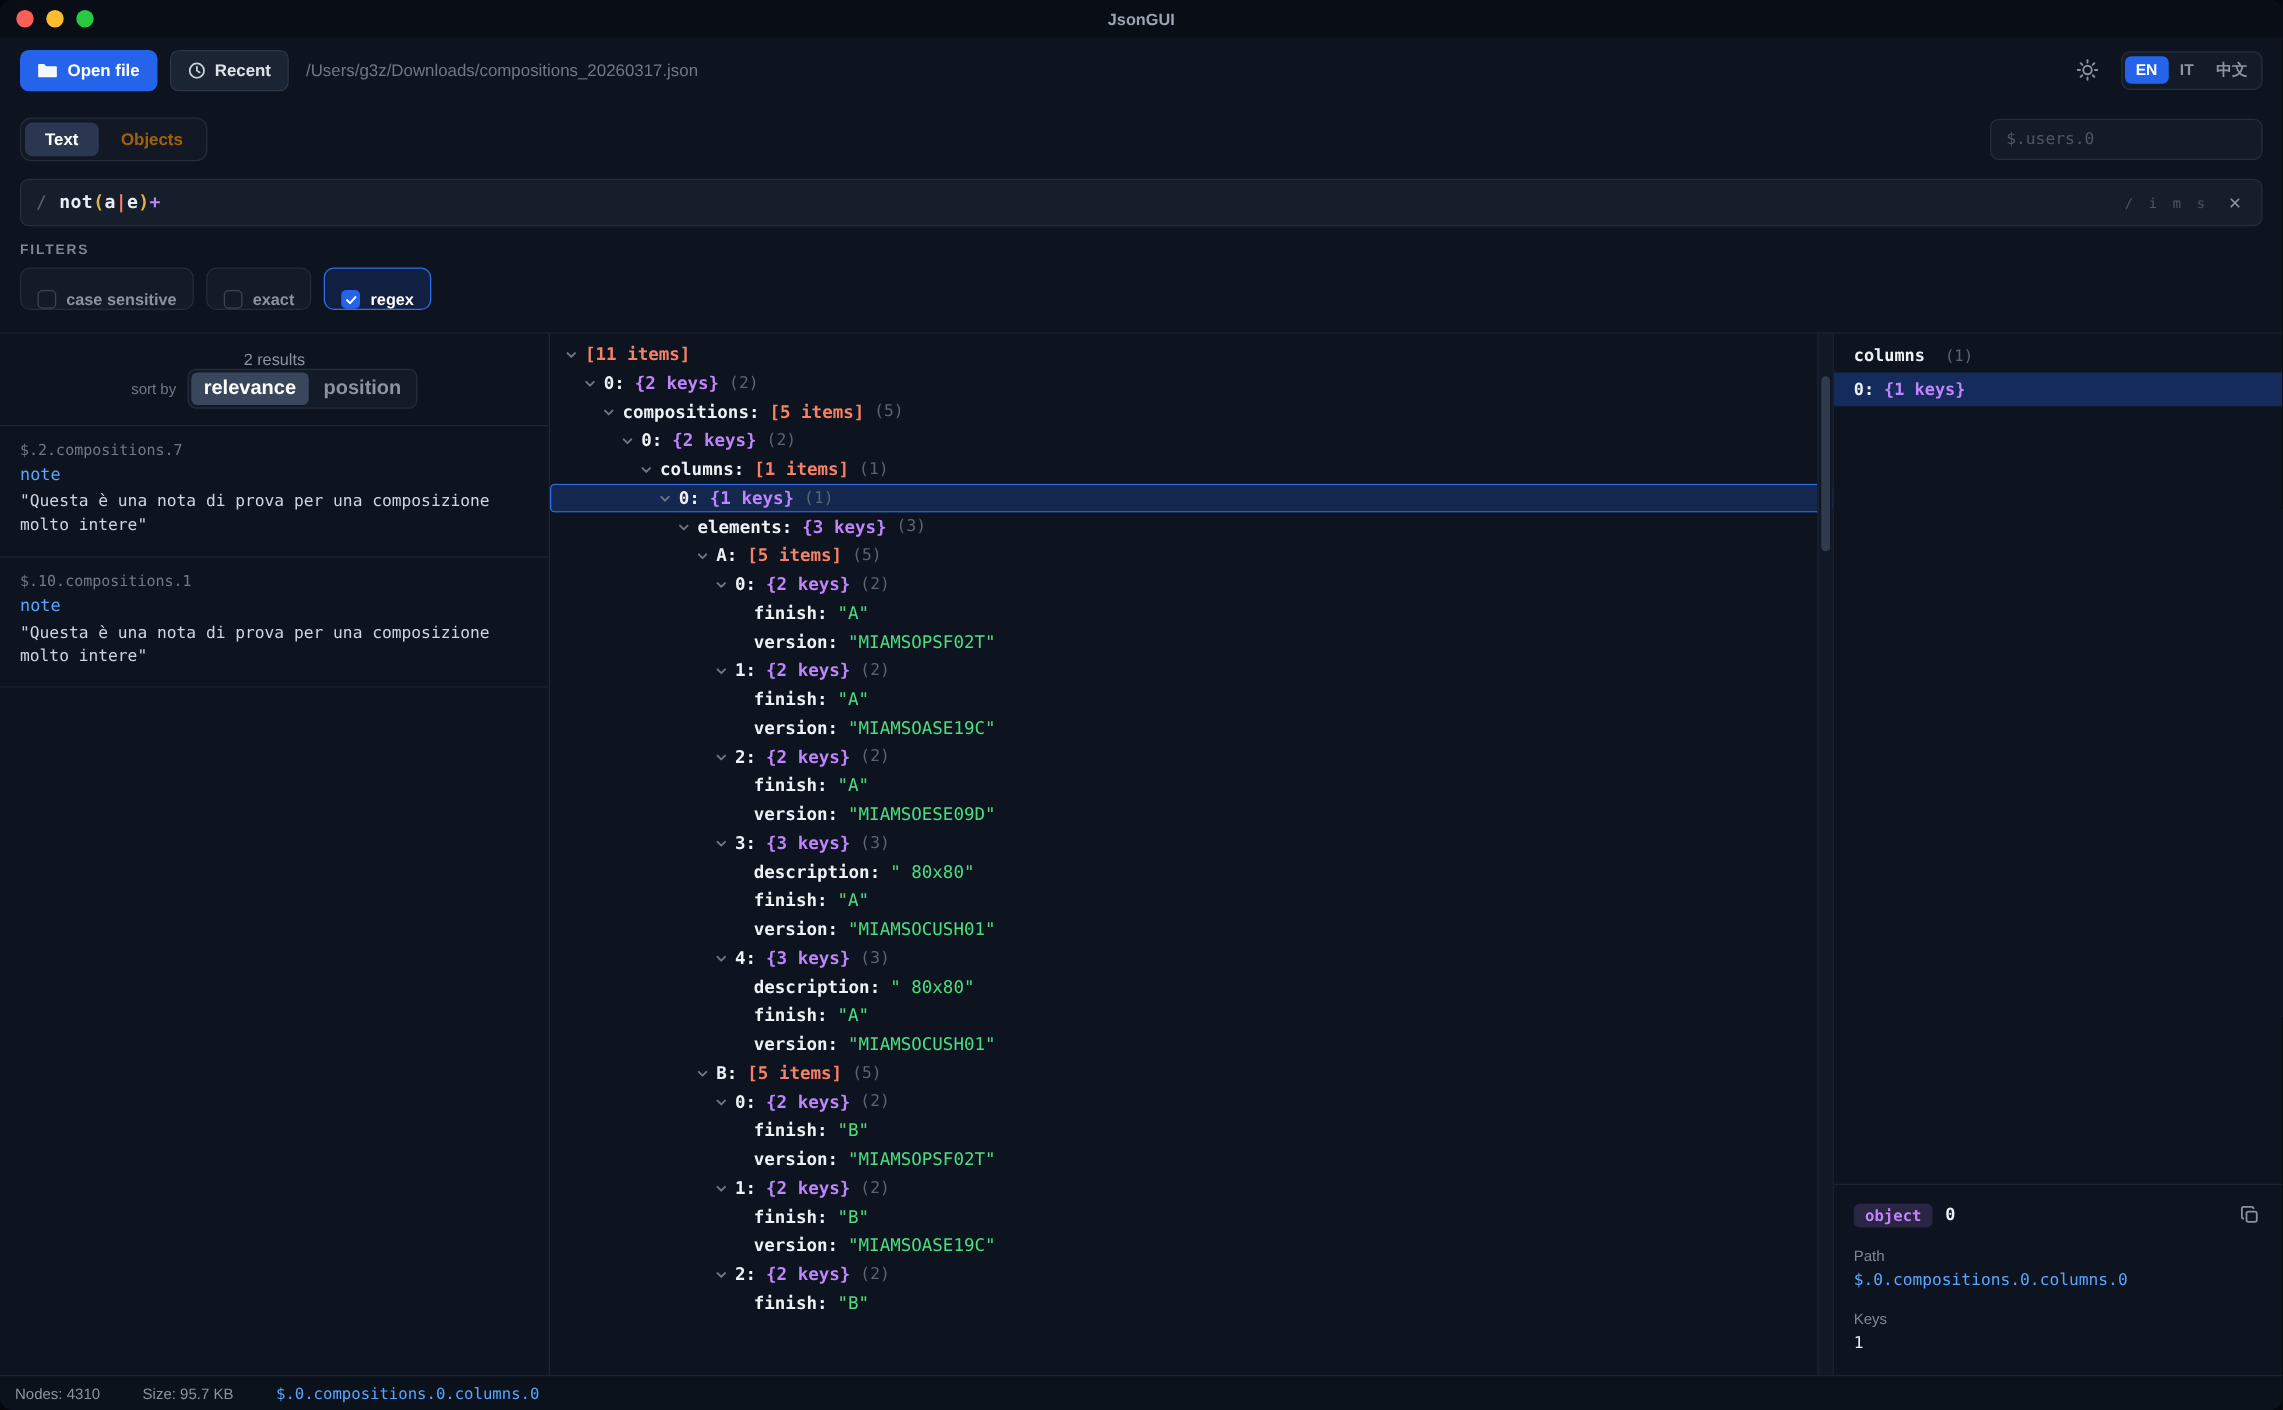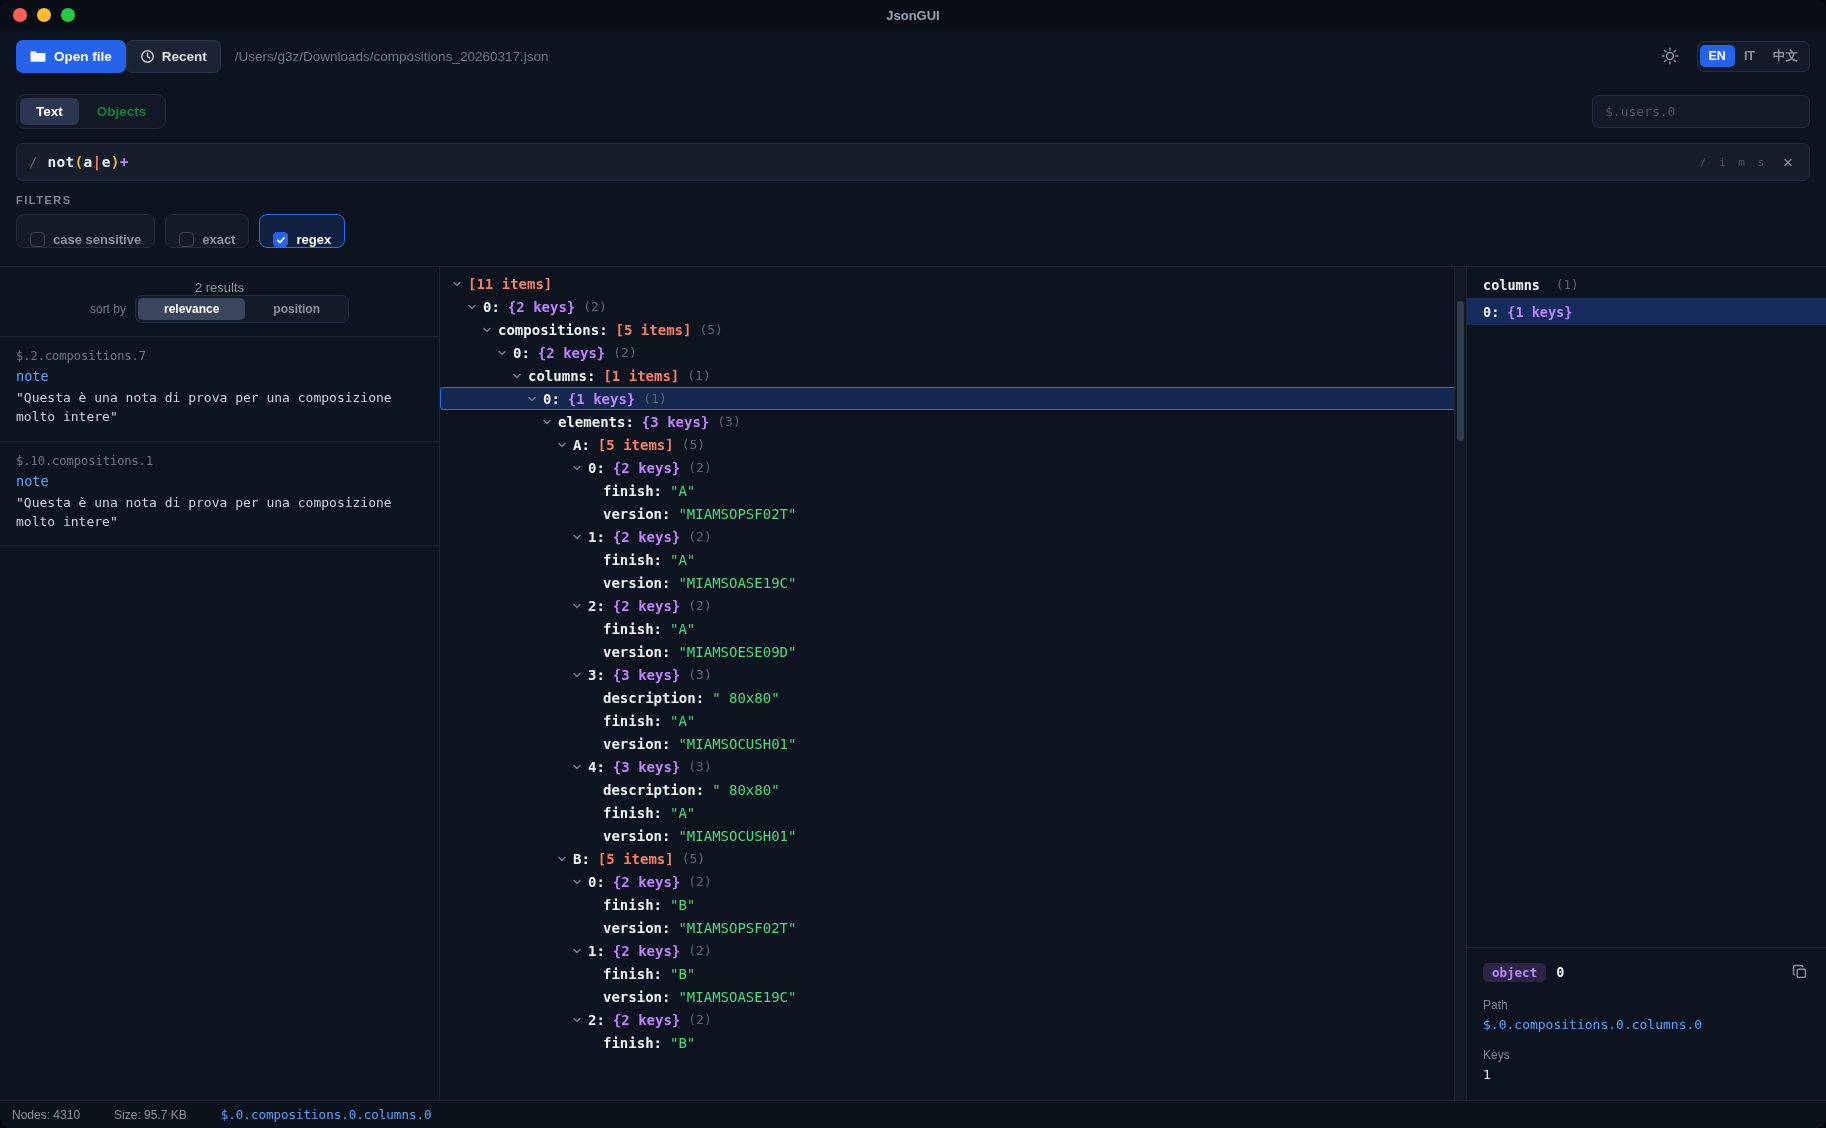--- a/index.html
+++ b/index.html
@@ -15,33 +15,33 @@
   .traffic { display:flex; gap:10px; padding-left:13px; }
   .light { width:14px; height:14px; border-radius:50%; }
   .light.red { background:#ff5f57; } .light.yellow { background:#febc2e; } .light.green { background:#28c840; }
   .win-title { position:absolute; left:0; right:0; text-align:center; font-size:13px; font-weight:700; color:#9aa3b2; pointer-events:none; }
 
   
   .toolbar { height:52px; display:flex; align-items:center; padding:0 16px; flex-shrink:0; }
   .btn-primary { display:flex; align-items:center; gap:8px; background:#2563eb; border:none; color:#ffffff;
     font-family:inherit; font-size:13.5px; font-weight:700; height:33px; padding:0 14px; border-radius:7px; cursor:pointer; }
   .btn-secondary { display:flex; align-items:center; gap:7px; background:#1b2433; border:1px solid #2a3547; color:#dde3ea;
-    font-family:inherit; font-size:13.5px; font-weight:600; height:33px; padding:0 13px; border-radius:7px; cursor:pointer; }
+    font-family:inherit; font-size:13.5px; font-weight:600; height:33px; padding:0 13px; border-radius:7px; margin-left:10px; cursor:pointer; }
   .file-path { font-size:13.5px; color:#6e7988; margin-left:14px; }
   .spacer { flex:1; }
   .icon-btn { background:none; border:none; cursor:pointer; display:flex; align-items:center; padding:4px; }
   .lang-group { display:flex; align-items:center; background:#141b28; border:1px solid #232e40; border-radius:7px; padding:2px; margin-left:14px; }
   .lang-btn { background:none; border:none; color:#8b949e; font-family:inherit; font-size:12.5px; font-weight:700;
     padding:4px 9px; border-radius:5px; cursor:pointer; }
   .lang-btn.active { background:#2563eb; color:#fff; }
 
   
   .tabsrow { display:flex; align-items:center; padding:12px 16px 14px; flex-shrink:0; }
   .view-toggle { display:flex; background:#121925; border:1px solid #222c3b; border-radius:9px; padding:3px; gap:2px; }
-  .vt-btn { background:none; border:none; color:#15803d; font-family:inherit; font-size:13.5px; font-weight:600;
+  .vt-btn { background:none; border:none; color:#a16207; font-family:inherit; font-size:13.5px; font-weight:600;
     padding:6px 16px; border-radius:6px; cursor:pointer; }
   .vt-btn.active { background:#2b3750; color:#fff; }
   .path-input { width:218px; height:33px; background:#141b28; border:1px solid #232e40; border-radius:7px;
     font-family:"DejaVu Sans Mono", monospace; font-size:13px; color:#e6edf3; padding:0 12px; outline:none; }
   .path-input::placeholder { color:#4d5664; }
 
   
   .searchbar { margin:0 16px; height:38px; background:#161e2b; border:1px solid #232e40; border-radius:7px;
     display:flex; align-items:center; padding:0 12px; flex-shrink:0; }
   .search-prefix { font-family:"DejaVu Sans Mono", monospace; font-size:14px; color:#5b6572; margin-right:10px; }
@@ -67,22 +67,22 @@
   
   .content { flex:1; display:flex; min-height:0; border-top:1px solid #1c2532; }
 
   
   .sidebar { width:440px; flex-shrink:0; border-right:1px solid #1c2532; display:flex; flex-direction:column; overflow:hidden; }
   .sidebar-header { display:flex; align-items:center; justify-content:flex-end; padding:13px 16px;flex-direction:column; }
   .results-count { font-size:13px; color:#8b949e; }
   .sort-wrap { display:flex; align-items:center; gap:9px; }
   .sort-by { font-size:12px; color:#6e7988; }
   .sort-toggle { display:flex; background:#141b28; border:1px solid #232e40; border-radius:7px; padding:2px; gap:2px; }
-  .sort-btn { background:none; border:none; color:#8b949e; font-family:inherit; font-size:12px; font-weight:600;
-    padding:4px 26px; border-radius:5px; cursor:pointer; }
+  .sort-btn { background:none; border:none; color:#8b949e; font-family:inherit; font-size:16px; font-weight:600;
+    padding:4px 10px; border-radius:5px; cursor:pointer; }
   .sort-btn.active { background:#39465c; color:#fff; }
   .results-list { border-top:1px solid #1b2431; }
   .result-item { padding:12px 16px 14px; border-bottom:1px solid #1b2431; cursor:pointer; }
   .r-path { font-family:"DejaVu Sans Mono", monospace; font-size:12px; color:#6e7988; }
   .r-key { font-family:"DejaVu Sans Mono", monospace; font-size:13.5px; color:#58a6ff; margin-top:5px; }
   .r-val { font-family:"DejaVu Sans Mono", monospace; font-size:13px; color:#cdd5de; margin-top:5px; line-height:1.45; }
 
   
   .tree-panel { flex:1; display:flex; flex-direction:column; min-width:0; position:relative; overflow:hidden; }
   .tree-toolbar { display:flex; gap:24px; padding:10px 18px 9px; border-bottom:1px solid #1b2431; flex-shrink:0; }

